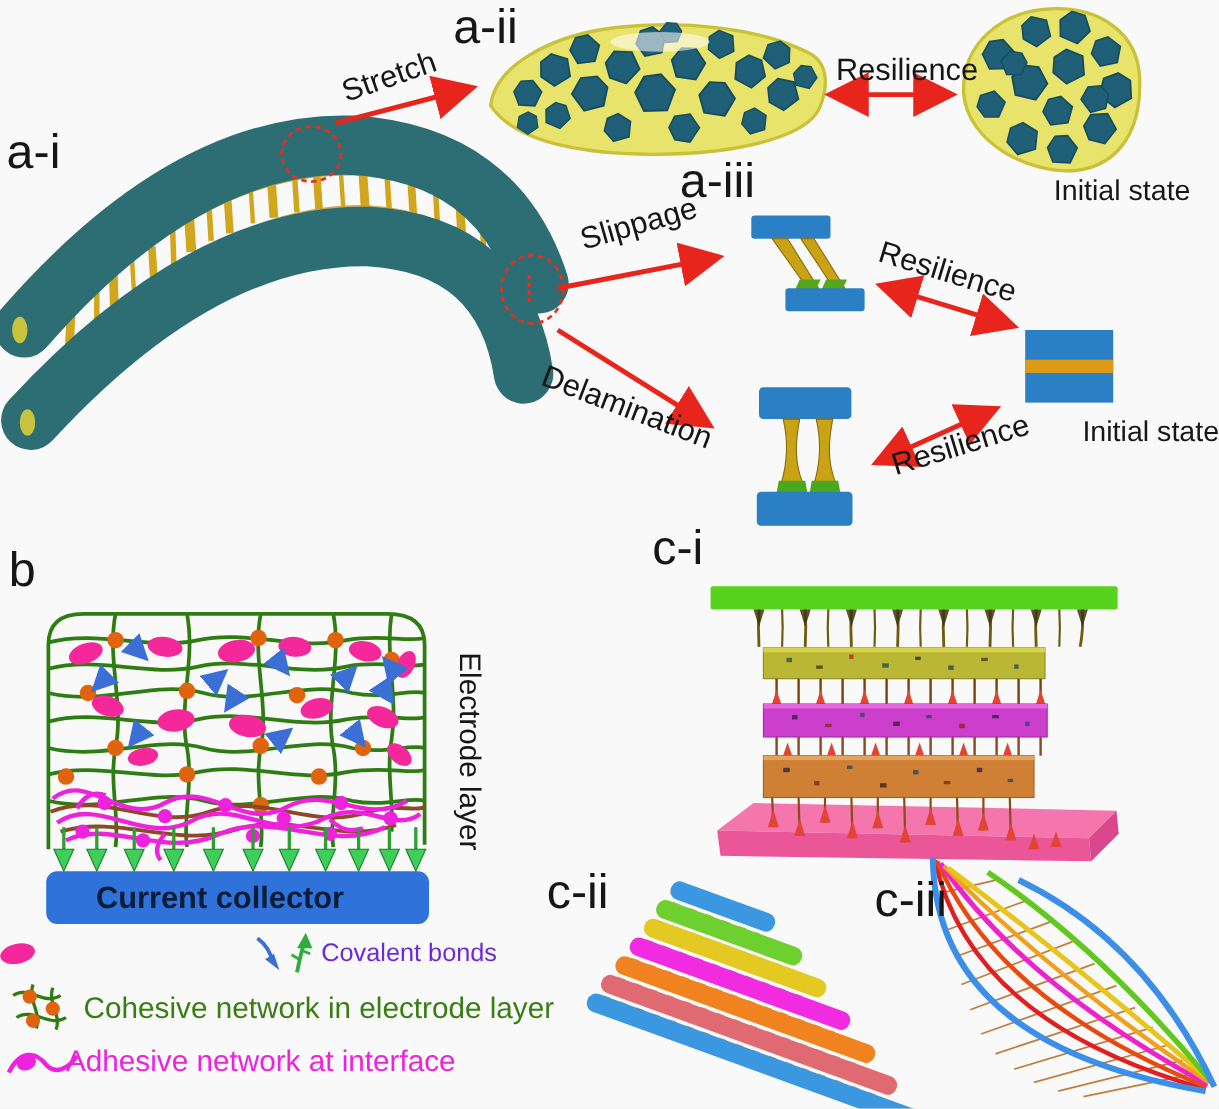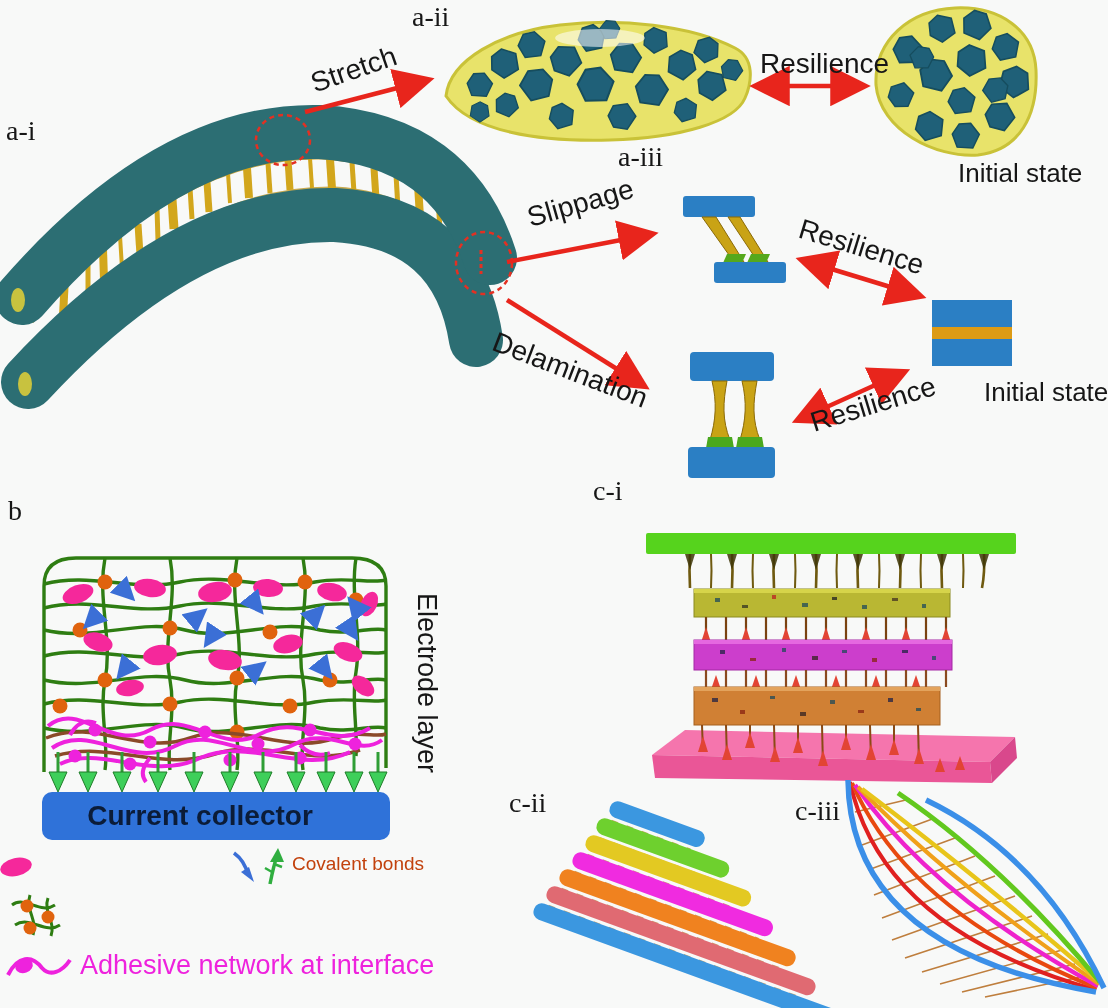--- a/index.html
+++ b/index.html
@@ -1,20 +1,20 @@
 <!DOCTYPE html>
 <html><head>
 <meta charset="utf-8">
 <style>
   html,body{margin:0;padding:0;background:#e9eaec;}
   #canvas{position:relative;width:1108px;height:1008px;background:#f8f9f8;overflow:hidden;
           font-family:"Liberation Sans",sans-serif;}
   #art{position:absolute;left:0;top:0;}
   .txt{position:absolute;white-space:nowrap;color:#161616;line-height:1.05;}
-  .lbl{font-size:28px;font-family:Liberation Serif, serif;}
+  .lbl{font-size:44px;}
   .ann{font-size:28px;}
   .small{font-size:26px;}
   .rot{transform-origin:left top;}
 </style>
 </head>
 <body>
 
 <div id="canvas">
 
 <svg id="art" width="1108" height="1008" viewBox="0 0 1108 1008">
@@ -482,31 +482,32 @@
     <path d="M 848,780 Q 850,950 1096,992" stroke="#3b8fe8" stroke-width="5.5"></path>
     <path d="M 926,800 Q 1042,856 1104,988" stroke="#3b8fe8" stroke-width="5.5"></path>
   </g>
 </svg>
 
 <div class="txt lbl" style="left:6px;top:116px">a-i</div>
 <div class="txt lbl" style="left:412px;top:2px">a-ii</div>
 <div class="txt lbl" style="left:618px;top:142px">a-iii</div>
 <div class="txt lbl" style="left:8px;top:496px">b</div>
 <div class="txt lbl" style="left:593px;top:476px">c-i</div>
-<div class="txt lbl" style="left:509px;top:788px">c-ii</div>
+<div class="txt lbl" style="left:497px;top:788px">c-ii</div>
 <div class="txt lbl" style="left:795px;top:796px">c-iii</div>
 
 <div class="txt ann rot" style="left:307px;top:70px;transform:rotate(-19deg)">Stretch</div>
 <div class="txt ann rot" style="left:524px;top:204px;transform:rotate(-16deg)">Slippage</div>
 <div class="txt ann rot" style="left:499px;top:327px;transform:rotate(21deg)">Delamination</div>
 <div class="txt ann" style="left:760px;top:49px">Resilience</div>
 <div class="txt ann rot" style="left:804px;top:214px;transform:rotate(17deg)">Resilience</div>
 <div class="txt ann rot" style="left:807px;top:409px;transform:rotate(-17deg)">Resilience</div>
 <div class="txt small" style="left:958px;top:160px">Initial state</div>
 <div class="txt small" style="left:984px;top:379px">Initial state</div>
 
 <div class="txt rot" style="left:441px;top:593px;transform:rotate(90deg);font-size:27px">Electrode layer</div>
 <div class="txt" style="left:42px;top:801px;width:316px;text-align:center;font-size:28px;font-weight:700;color:#0b1c38">Current collector</div>
 
-<div class="txt" style="left:292px;top:854px;font-size:19px;color:#c2410c">Covalent bonds</div>
-<div class="txt" style="left:80px;top:951px;font-size:27px;color:#ee22dd">Adhesive network at interface</div>
+<div class="txt" style="left:292px;top:854px;font-size:23px;color:#6d28d9">Covalent bonds</div>
+<div class="txt" style="left:76px;top:902px;font-size:27px;color:#3a7d15">Cohesive network in electrode layer</div>
+<div class="txt" style="left:60px;top:951px;font-size:27px;color:#ee22dd">Adhesive network at interface</div>
 
 </div>
 
 </body></html>

